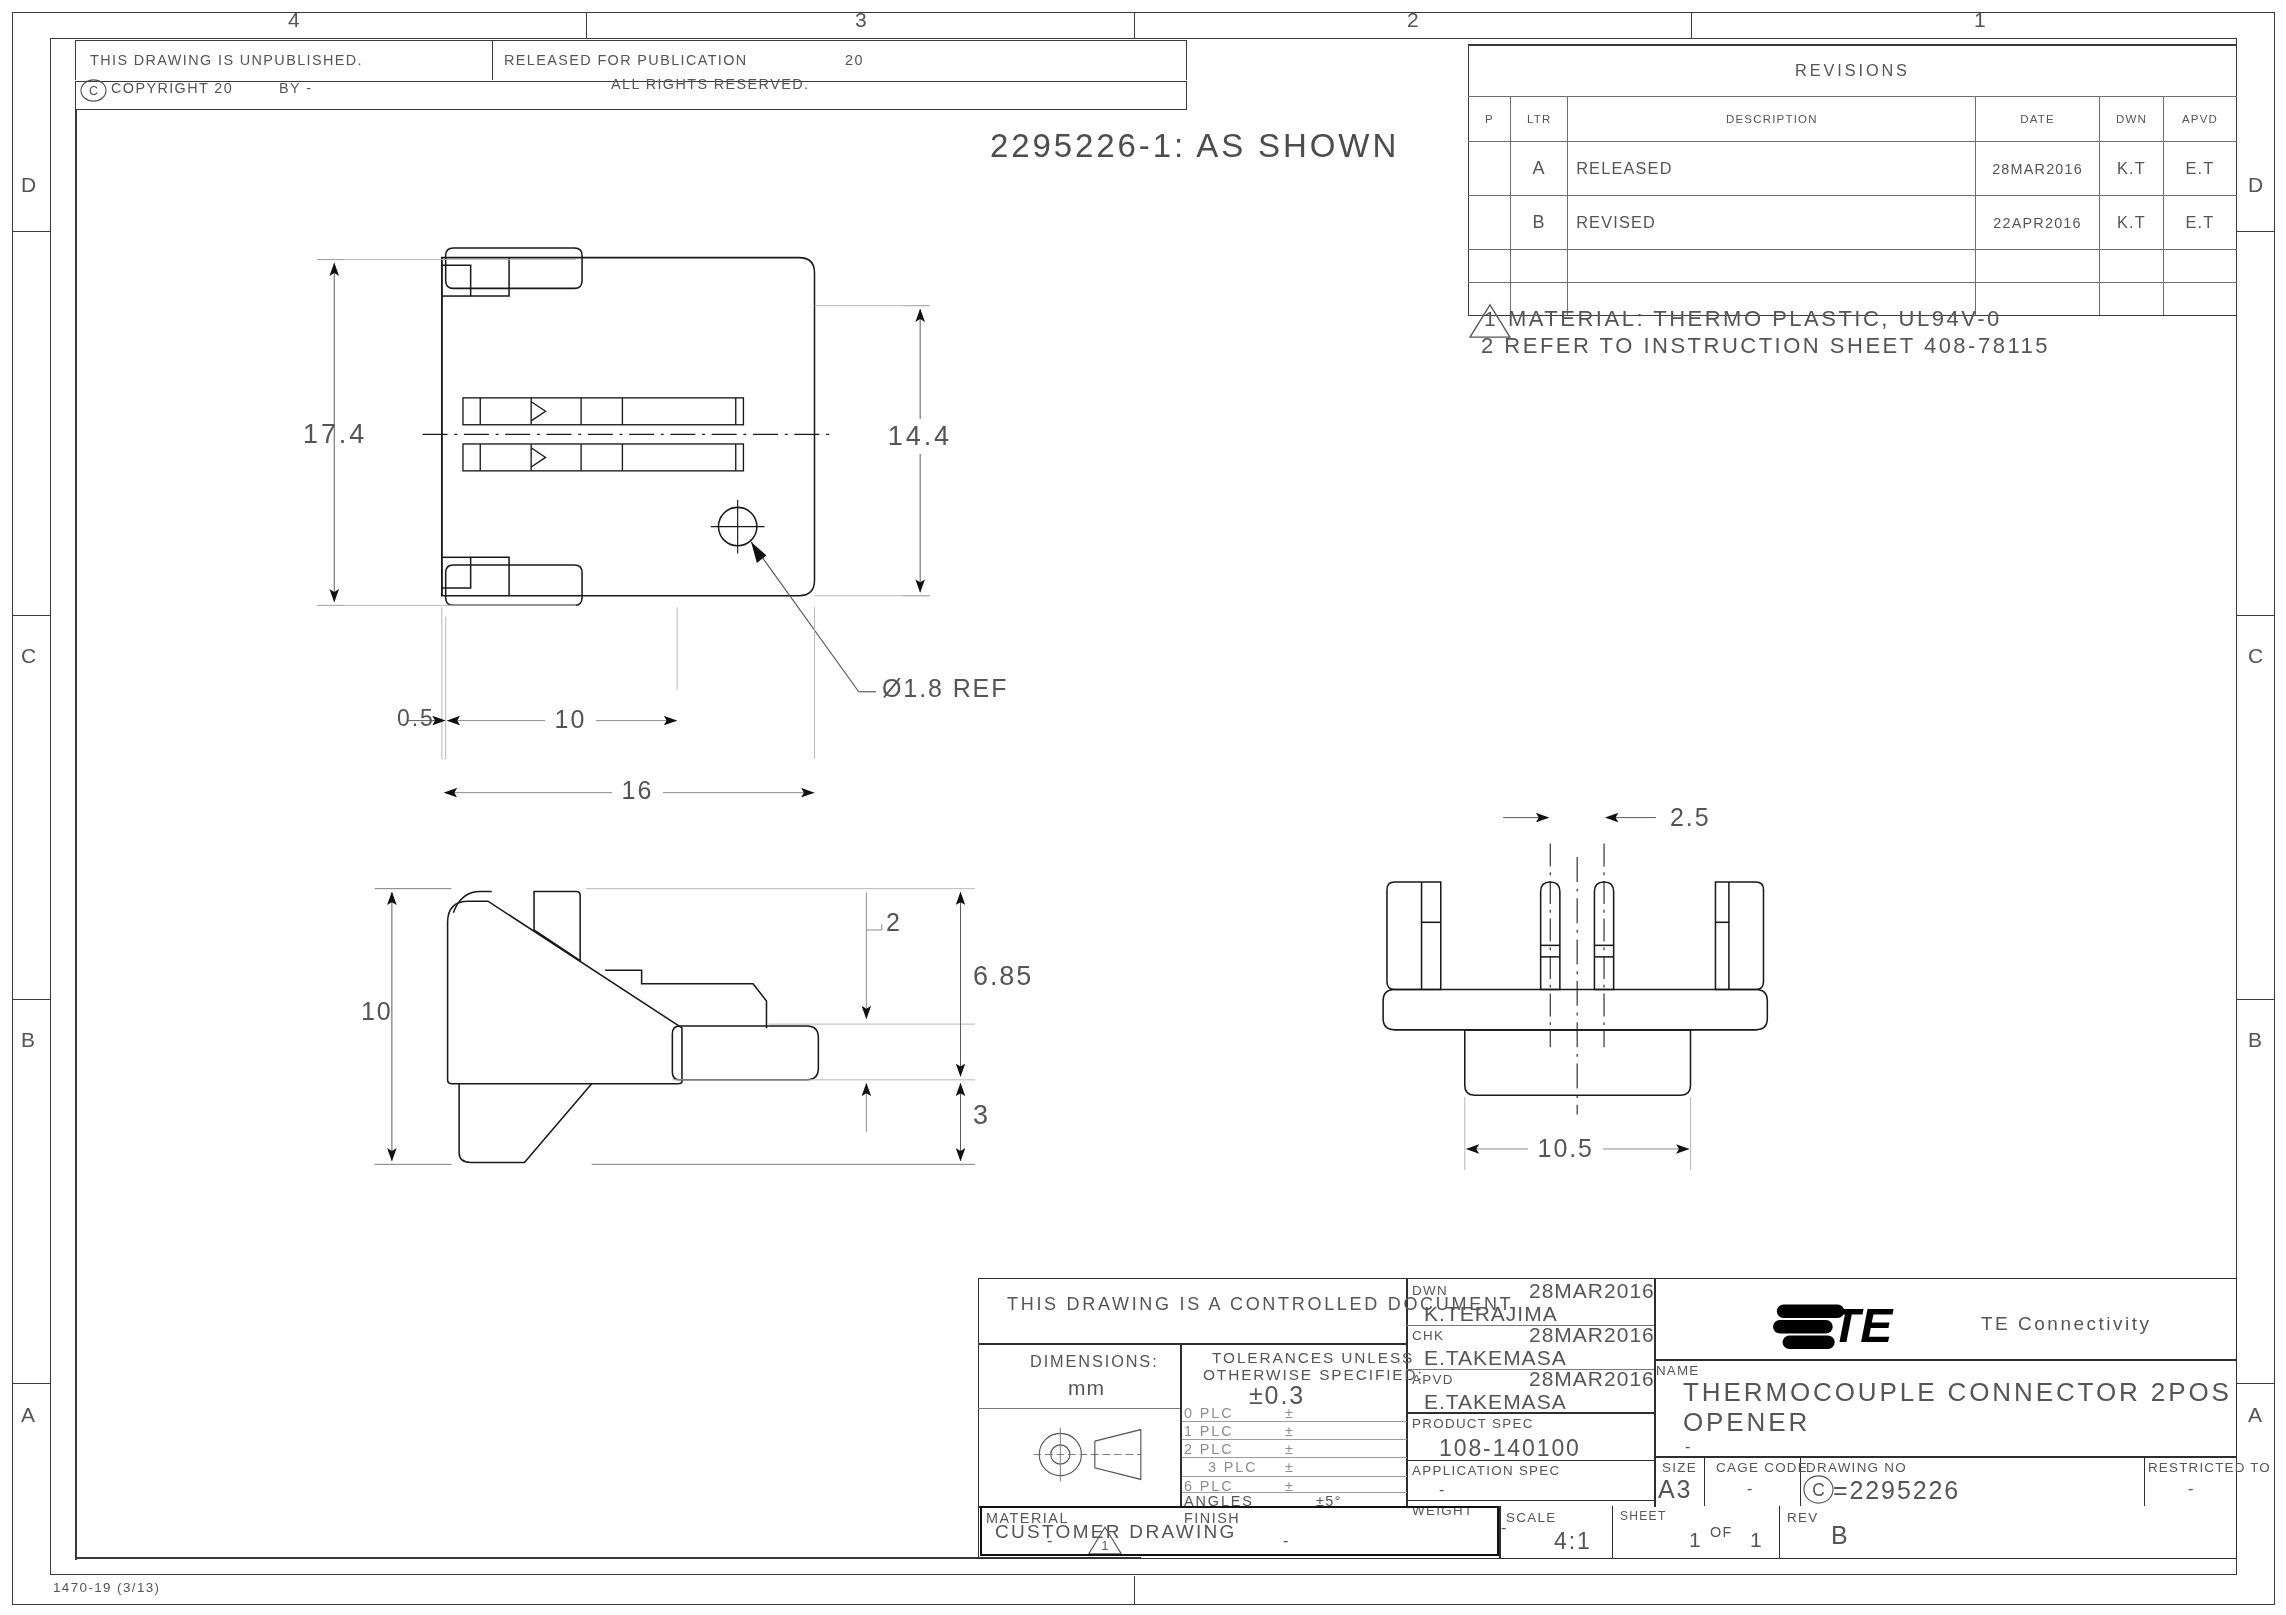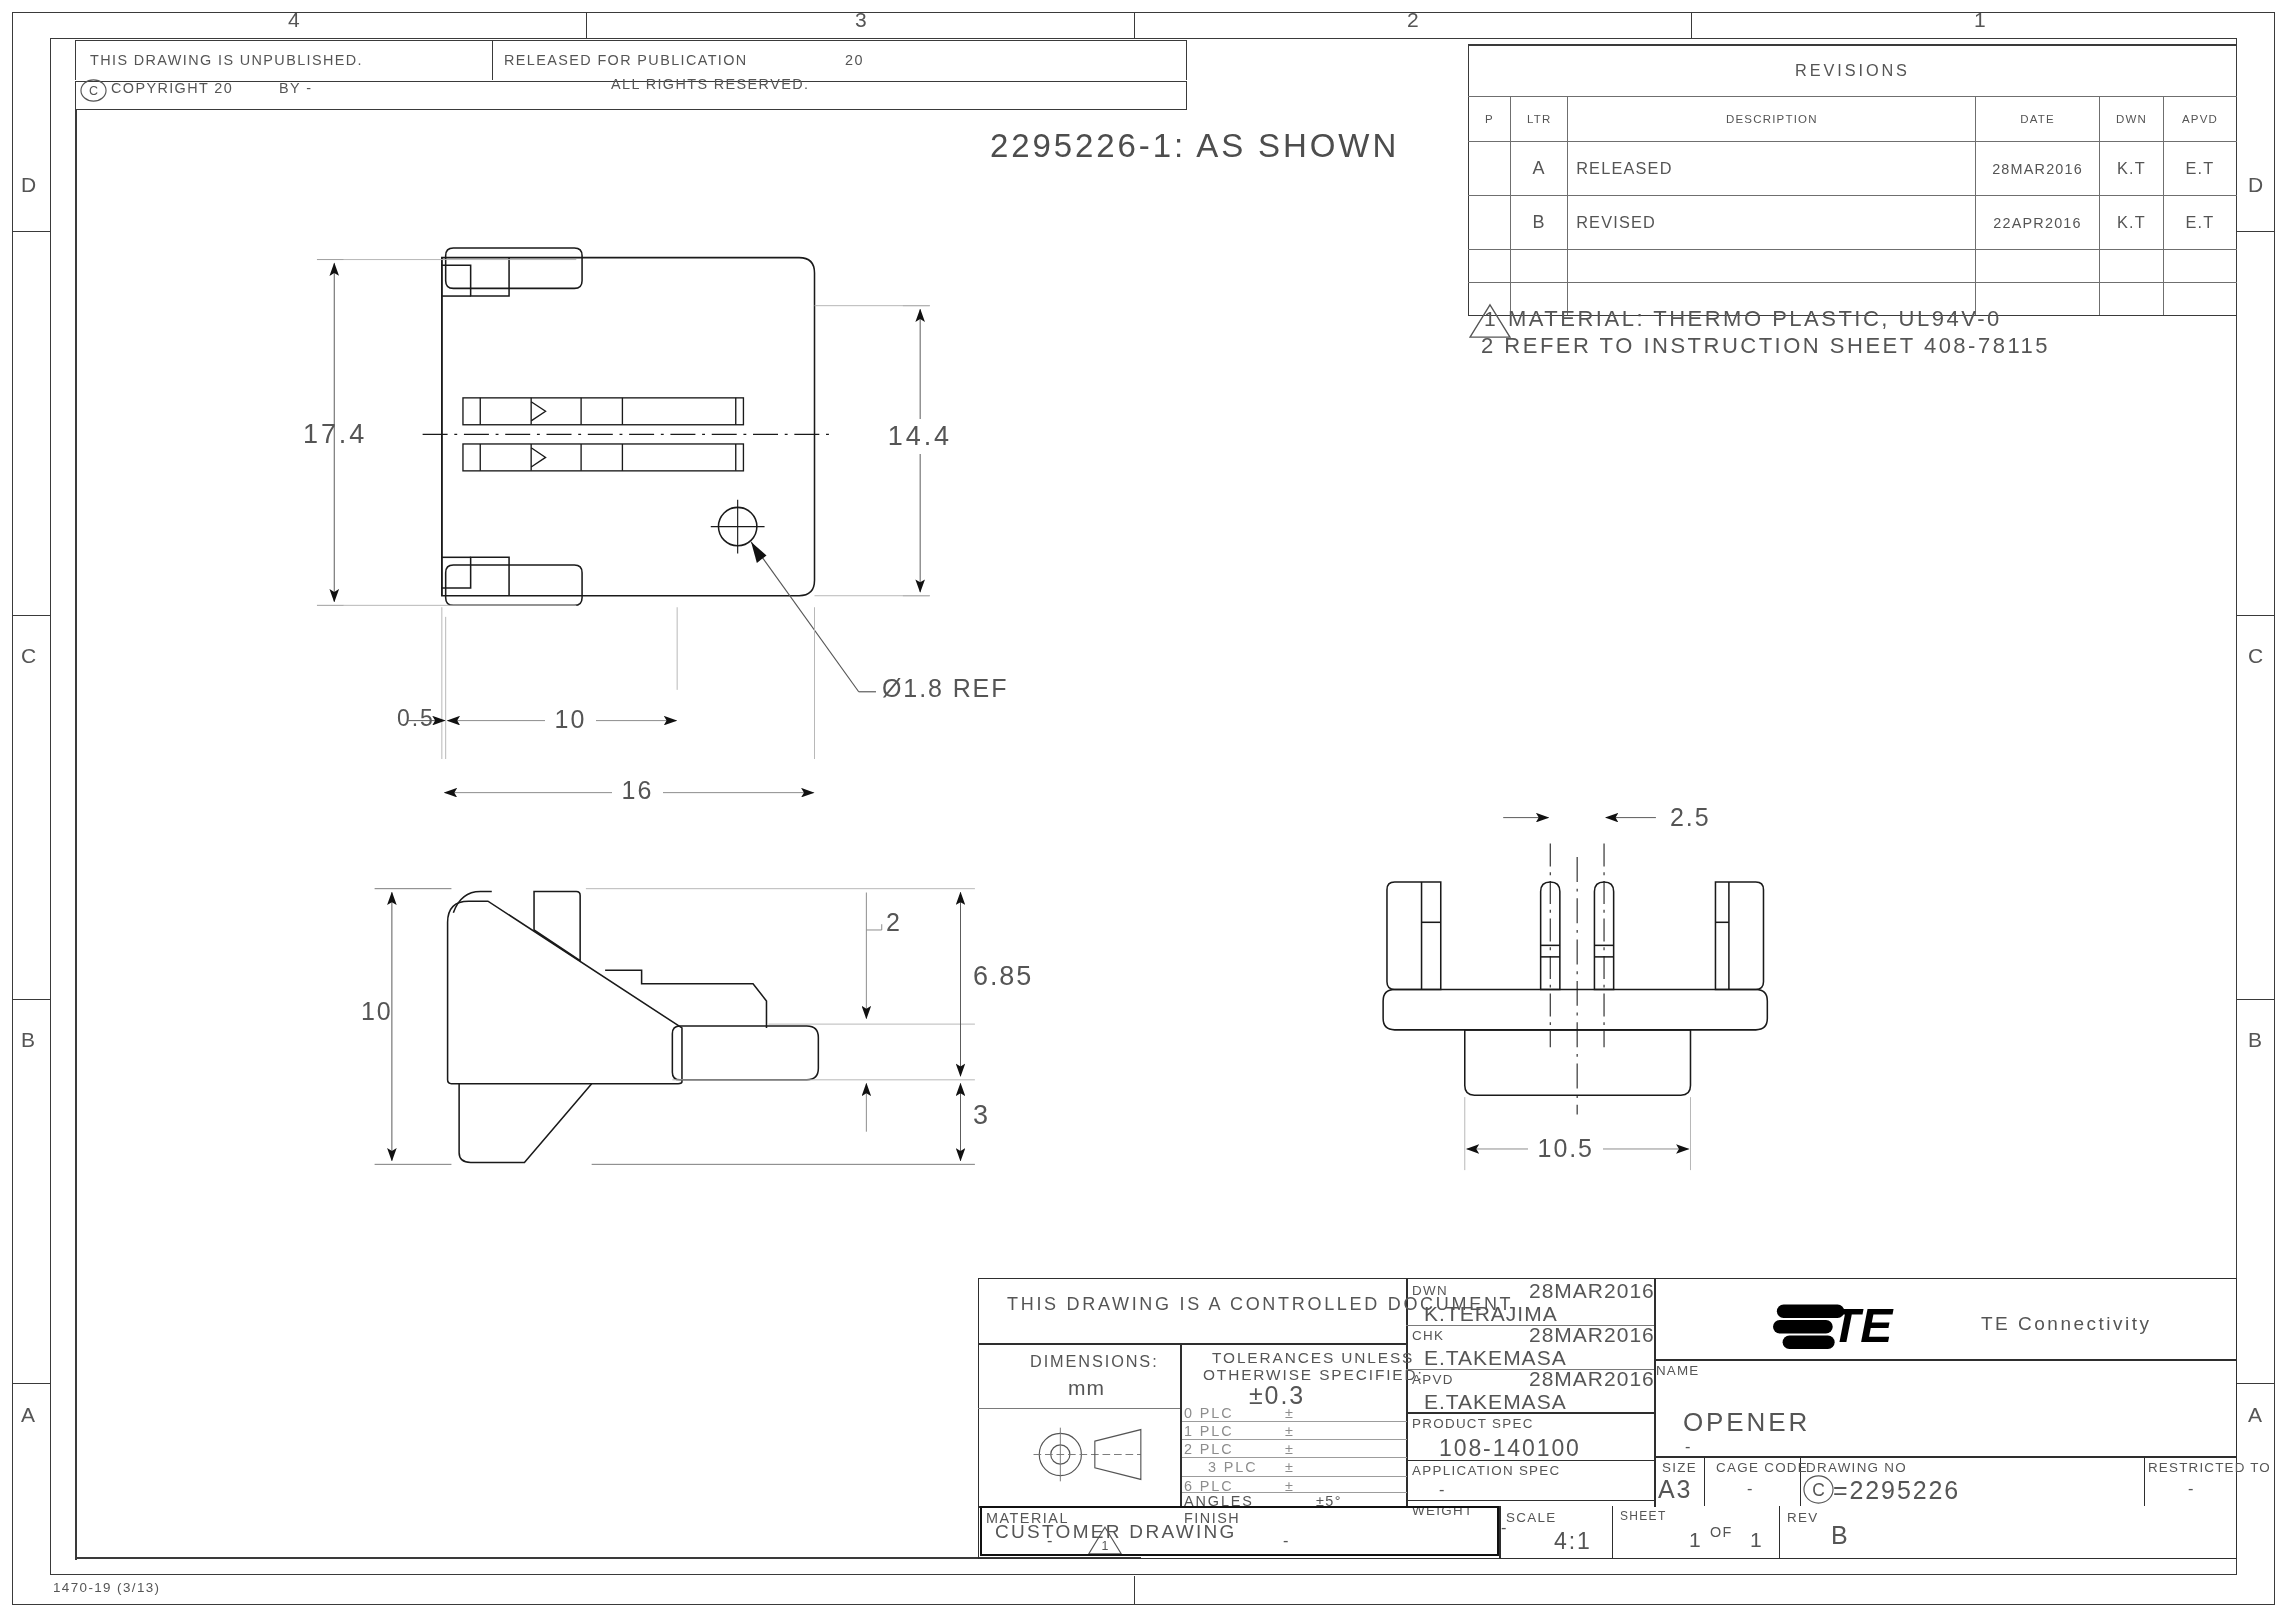--- a/index.html
+++ b/index.html
@@ -465,20 +465,21 @@
       <rect x="4" y="13" width="70" height="14" rx="7" fill="#000"></rect>
       <rect x="0" y="29" width="62" height="14" rx="7" fill="#000"></rect>
       <rect x="10" y="45" width="54" height="14" rx="7" fill="#000"></rect>
       <text x="60" y="52" font-family="Liberation Sans, sans-serif" font-size="50" font-weight="bold" font-style="italic" fill="#000">TE</text>
     </svg>
   </div>
   <div class="txt" style="left:1981px; top:1313px; font-size:19px; letter-spacing:2.5px; color:#555;">TE Connectivity</div>
 
   <div class="hline" style="left:1654px; top:1359px; width:582px; height:1.9px;"></div>
   <div class="txt" style="left:1656px; top:1363px; font-size:13.4px; letter-spacing:1.2px;">NAME</div>
+  <div class="txt" style="left:1683px; top:1378px; font-size:26px; letter-spacing:2.9px;">THERMOCOUPLE CONNECTOR 2POS</div>
   <div class="txt" style="left:1683px; top:1408px; font-size:26px; letter-spacing:2.9px;">OPENER</div>
   <div class="txt" style="left:1685px; top:1437px; font-size:16.3px;">-</div>
 
   <div class="hline" style="left:1654px; top:1456px; width:582px; height:1.9px;"></div>
   <div class="vline" style="left:1704px; top:1456px; width:1px; height:50px;"></div>
   <div class="vline" style="left:1800px; top:1456px; width:1px; height:50px;"></div>
   <div class="vline" style="left:2144px; top:1456px; width:1px; height:50px;"></div>
 
   <div class="txt" style="left:1662px; top:1460px; font-size:13.4px; letter-spacing:1.3px;">SIZE</div>
   <div class="txt" style="left:1658px; top:1475px; font-size:25px; letter-spacing:1.9px;">A3</div>

